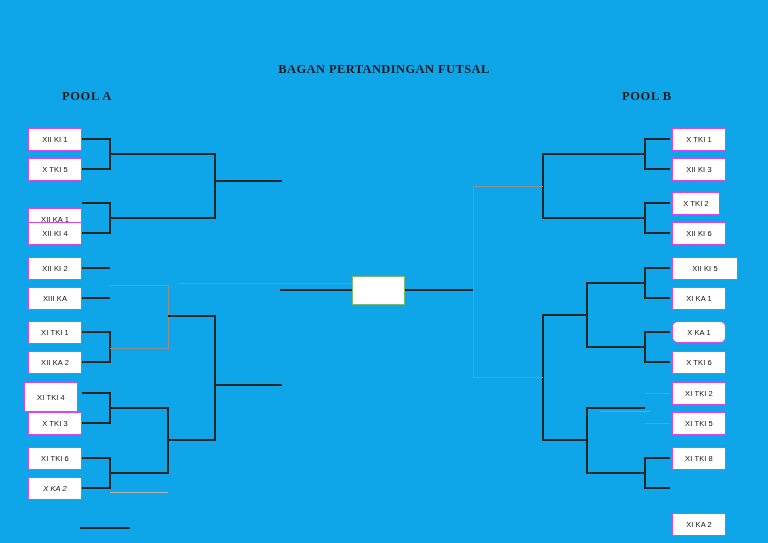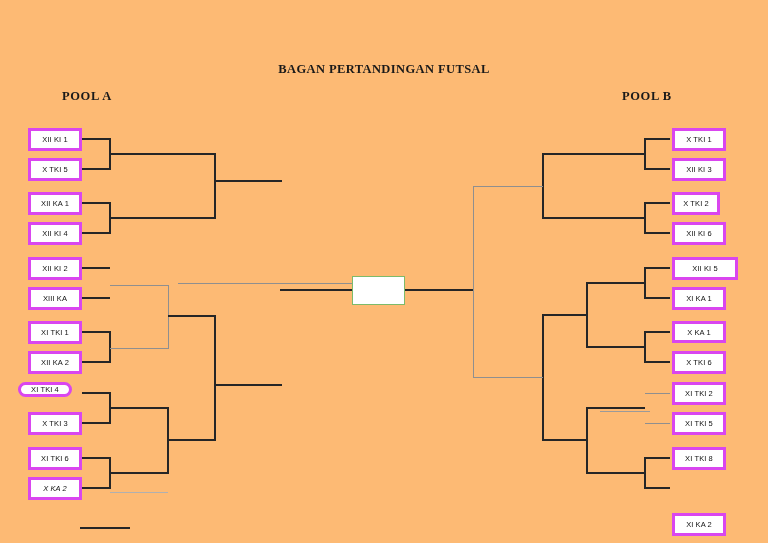--- a/index.html
+++ b/index.html
@@ -8,21 +8,21 @@
     padding: 0;
     background: #ffffff;
   }
   body {
     font-family: "Liberation Sans", sans-serif;
   }
   #page {
     position: relative;
     width: 768px;
     height: 543px;
-    background: #fdba74;
+    background: #0ea5e9;
     overflow: hidden;
   }
   #bracket-svg {
     position: absolute;
     left: 0;
     top: 0;
     width: 768px;
     height: 543px;
   }
   .chart-title {
@@ -45,21 +45,21 @@
     letter-spacing: 0.6px;
     color: #1a1a1a;
   }
   #pool-a-label { left: 62px; top: 89px; }
   #pool-b-label { left: 622px; top: 89px; }
 
   .team-box {
     position: absolute;
     box-sizing: border-box;
     background: #ffffff;
-    border: 3px solid #d946ef;
+    border: 1px solid #d946ef;
     display: flex;
     align-items: center;
     justify-content: center;
   }
   .team-label {
     font-family: "Liberation Sans", sans-serif;
     font-size: 7.5px;
     color: #111111;
     white-space: nowrap;
     letter-spacing: 0.1px;
@@ -119,39 +119,39 @@
   <div class="pool-label" id="pool-a-label">POOL A</div>
   <div class="pool-label" id="pool-b-label">POOL B</div>
 
   <div id="teams-pool-a">
       <div class="team-box" style="left: 28px; top: 128px; width: 54px; height: 23px;">
         <span class="team-label">XII KI 1</span>
       </div>
       <div class="team-box" style="left: 28px; top: 158px; width: 54px; height: 23px;">
         <span class="team-label">X TKI 5</span>
       </div>
-      <div class="team-box" style="left: 28px; top: 192px; width: 54px; height: 23px;">
+      <div class="team-box" style="left: 28px; top: 208px; width: 54px; height: 23px;">
         <span class="team-label">XII KA 1</span>
       </div>
       <div class="team-box" style="left: 28px; top: 222px; width: 54px; height: 23px;">
         <span class="team-label">XII KI 4</span>
       </div>
       <div class="team-box" style="left: 28px; top: 257px; width: 54px; height: 23px;">
         <span class="team-label">XII KI 2</span>
       </div>
       <div class="team-box" style="left: 28px; top: 287px; width: 54px; height: 23px;">
         <span class="team-label">XIII KA</span>
       </div>
       <div class="team-box" style="left: 28px; top: 321px; width: 54px; height: 23px;">
         <span class="team-label">XI TKI 1</span>
       </div>
       <div class="team-box" style="left: 28px; top: 351px; width: 54px; height: 23px;">
         <span class="team-label">XII KA 2</span>
       </div>
-      <div class="team-box" style="left: 18px; top: 382px; width: 54px; height: 15px; border-radius: 10px;">
+      <div class="team-box" style="left: 24px; top: 382px; width: 54px; height: 30px;">
         <span class="team-label">XI TKI 4</span>
       </div>
       <div class="team-box" style="left: 28px; top: 412px; width: 54px; height: 23px;">
         <span class="team-label">X TKI 3</span>
       </div>
       <div class="team-box" style="left: 28px; top: 447px; width: 54px; height: 23px;">
         <span class="team-label">XI TKI 6</span>
       </div>
       <div class="team-box" style="left: 28px; top: 477px; width: 54px; height: 23px; font-style: italic;">
         <span class="team-label">X KA 2</span>
@@ -169,21 +169,21 @@
       </div>
       <div class="team-box" style="left: 672px; top: 222px; width: 54px; height: 23px;">
         <span class="team-label">XII KI 6</span>
       </div>
       <div class="team-box" style="left: 672px; top: 257px; width: 66px; height: 23px;">
         <span class="team-label">XII KI 5</span>
       </div>
       <div class="team-box" style="left: 672px; top: 287px; width: 54px; height: 23px;">
         <span class="team-label">XI KA 1</span>
       </div>
-      <div class="team-box" style="left: 672px; top: 321px; width: 54px; height: 22px;">
+      <div class="team-box" style="left: 672px; top: 321px; width: 54px; height: 22px; border-radius: 6px;">
         <span class="team-label">X KA 1</span>
       </div>
       <div class="team-box" style="left: 672px; top: 351px; width: 54px; height: 23px;">
         <span class="team-label">X TKI 6</span>
       </div>
       <div class="team-box" style="left: 672px; top: 382px; width: 54px; height: 23px;">
         <span class="team-label">XI TKI 2</span>
       </div>
       <div class="team-box" style="left: 672px; top: 412px; width: 54px; height: 23px;">
         <span class="team-label">XI TKI 5</span>

